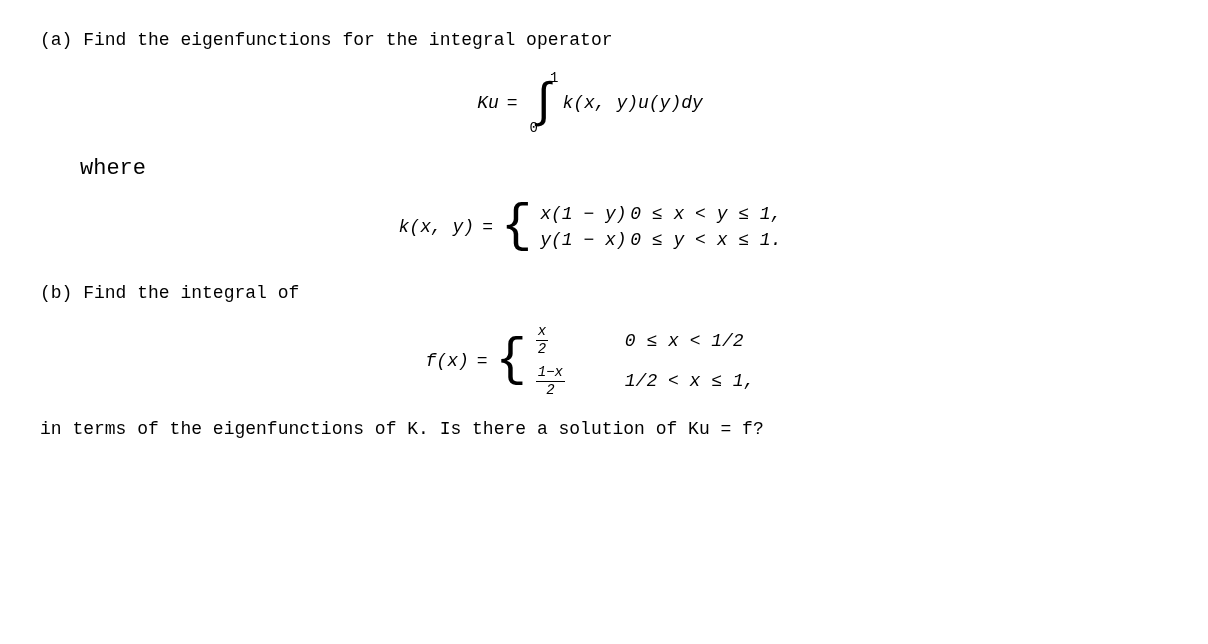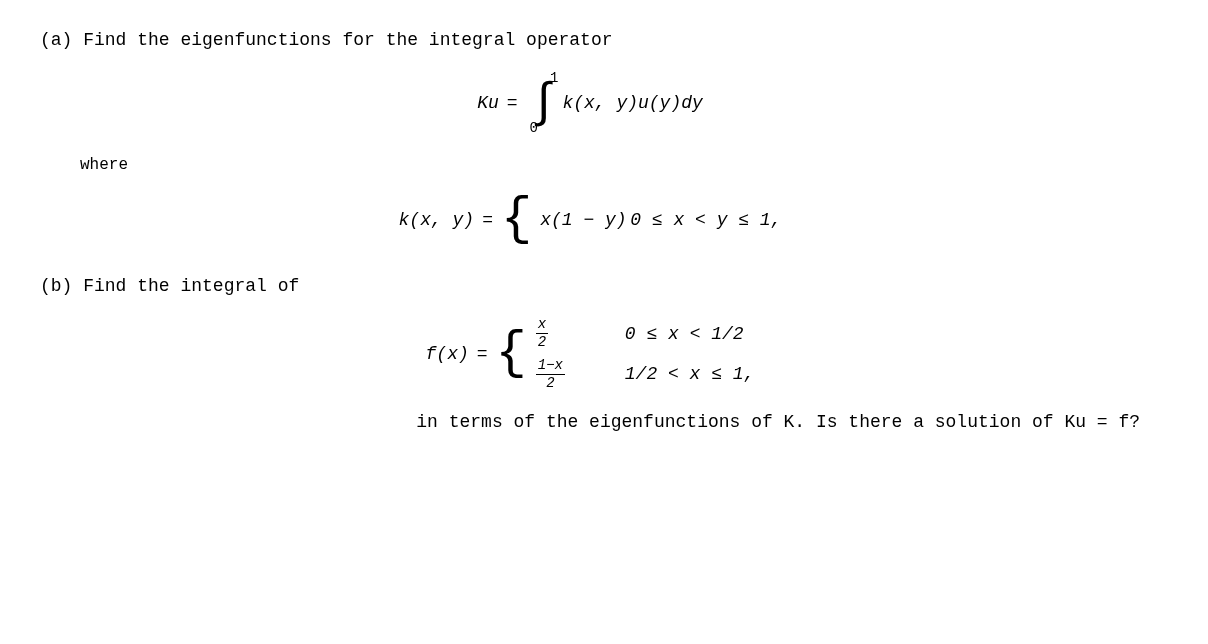--- a/index.html
+++ b/index.html
@@ -26,21 +26,21 @@
       margin-bottom: 30px;
       font-family: Liberation Mono, monospace;
     }
 
     .part-label {
       font-size: 18px;
       margin-bottom: 15px;
     }
 
     .where-text {
-      font-size: 16px;
+      font-size: 22px;
       margin-left: 40px;
       margin-bottom: 10px;
       margin-top: 20px;
     }
 
     .math-block {
       display: flex;
       justify-content: center;
       align-items: center;
       margin: 20px 0;
@@ -132,21 +132,20 @@
     }
 
     .equals-sign {
       margin: 0 8px;
       font-style: normal;
     }
 
     .bottom-text {
       margin-top: 15px;
       font-style: normal;
-      text-align: right;
     }
   </style>
 </head>
 <body>
 
 <div class="content">
 
   <div class="part">
     <div class="part-label">(a)  Find the eigenfunctions for the integral operator</div>
 
@@ -172,20 +171,24 @@
       <span class="math-inline">
         <em>k(x, y)</em>
       </span>
       <span class="equals-sign">=</span>
       <span class="piecewise">
         <span class="big-brace">{</span>
         <div class="cases-table">
           <div class="case-row">
             <span class="case-expr math-inline"><em>x</em>(1 − <em>y</em>)</span>
             <span class="case-cond">0 ≤ <em>x</em> &lt; <em>y</em> ≤ 1,</span>
+          </div>
+          <div class="case-row">
+            <span class="case-expr math-inline"><em>y</em>(1 − <em>x</em>)</span>
+            <span class="case-cond">0 ≤ <em>y</em> &lt; <em>x</em> ≤ 1.</span>
           </div>
         </div>
       </span>
     </div>
   </div>
 
   <div class="part">
     <div class="part-label">(b)  Find the integral of</div>
 
     <div class="math-block">

